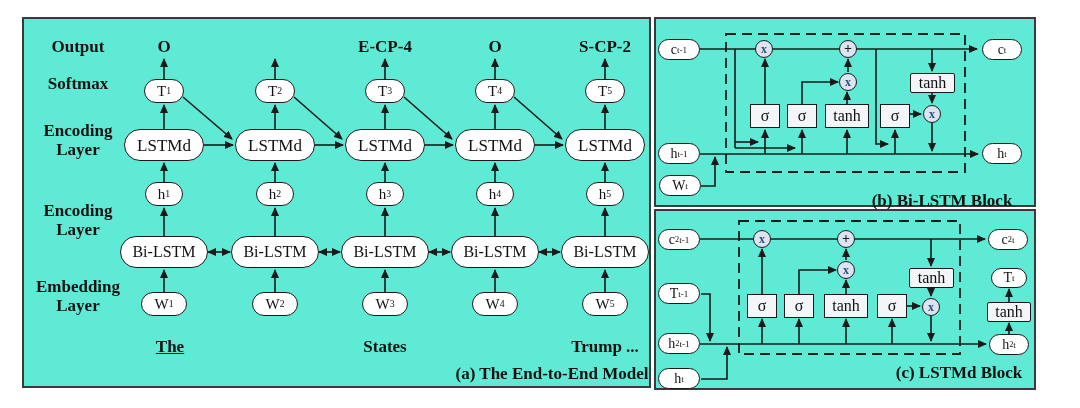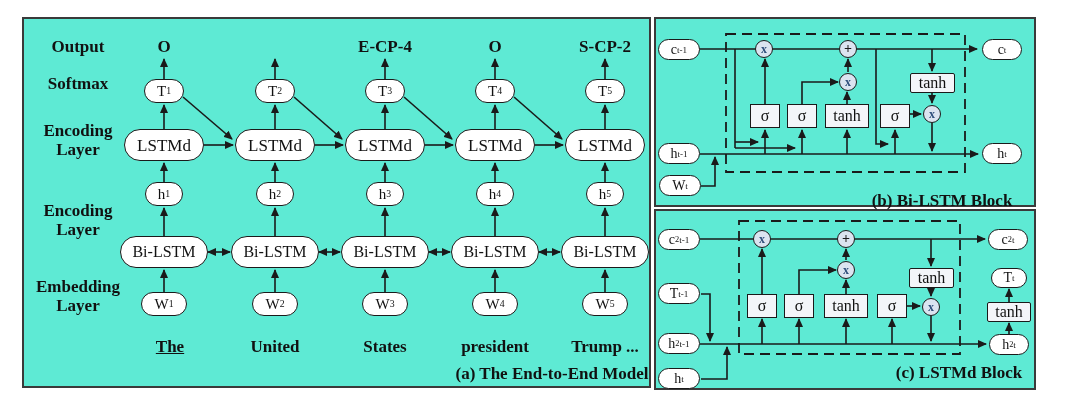--- a/index.html
+++ b/index.html
@@ -124,23 +124,21 @@
     <div class="node" style="left:427px;top:217px;width:88px;height:32px;">Bi-LSTM</div>
     <div class="node" style="left:537px;top:217px;width:88px;height:32px;">Bi-LSTM</div>
 
     <div class="node" style="left:117px;top:273px;width:46px;height:24px;font-size:15px;">W<sub>1</sub></div>
     <div class="node" style="left:228px;top:273px;width:46px;height:24px;font-size:15px;">W<sub>2</sub></div>
     <div class="node" style="left:338px;top:273px;width:46px;height:24px;font-size:15px;">W<sub>3</sub></div>
     <div class="node" style="left:448px;top:273px;width:46px;height:24px;font-size:15px;">W<sub>4</sub></div>
     <div class="node" style="left:558px;top:273px;width:46px;height:24px;font-size:15px;">W<sub>5</sub></div>
 
     <div class="word" style="left:91px;top:318px;width:110px;text-decoration:underline;">The</div>
-    <div class="word" style="left:196px;top:318px;width:110px;">United</div>
     <div class="word" style="left:306px;top:318px;width:110px;">States</div>
-    <div class="word" style="left:416px;top:318px;width:110px;">president</div>
     <div class="word" style="left:526px;top:318px;width:110px;">Trump ...</div>
 
     <div class="caption" style="left:428px;top:345px;width:200px;">(a) The End-to-End Model</div>
   </div>
 
   <div class="panel" style="left:654px;top:17px;width:382px;height:190px;">
     <svg class="lines" width="378" height="186" viewBox="0 0 378 186">
       <defs>
         <marker id="ahB" markerWidth="9" markerHeight="8" refX="8" refY="4" orient="auto" markerUnits="userSpaceOnUse">
             <path d="M0,0 L9,4 L0,8 z" fill="#1a1a1a"></path>

